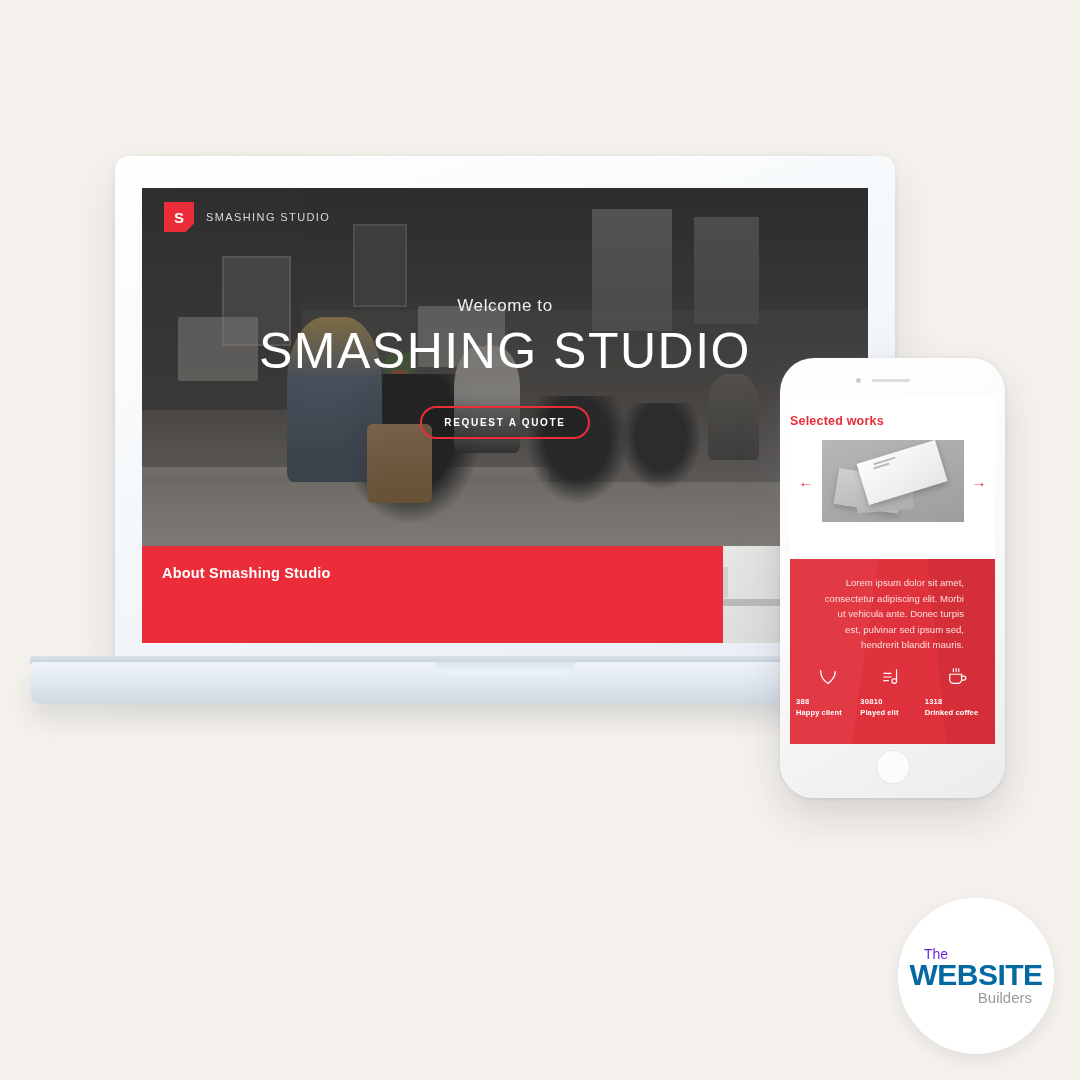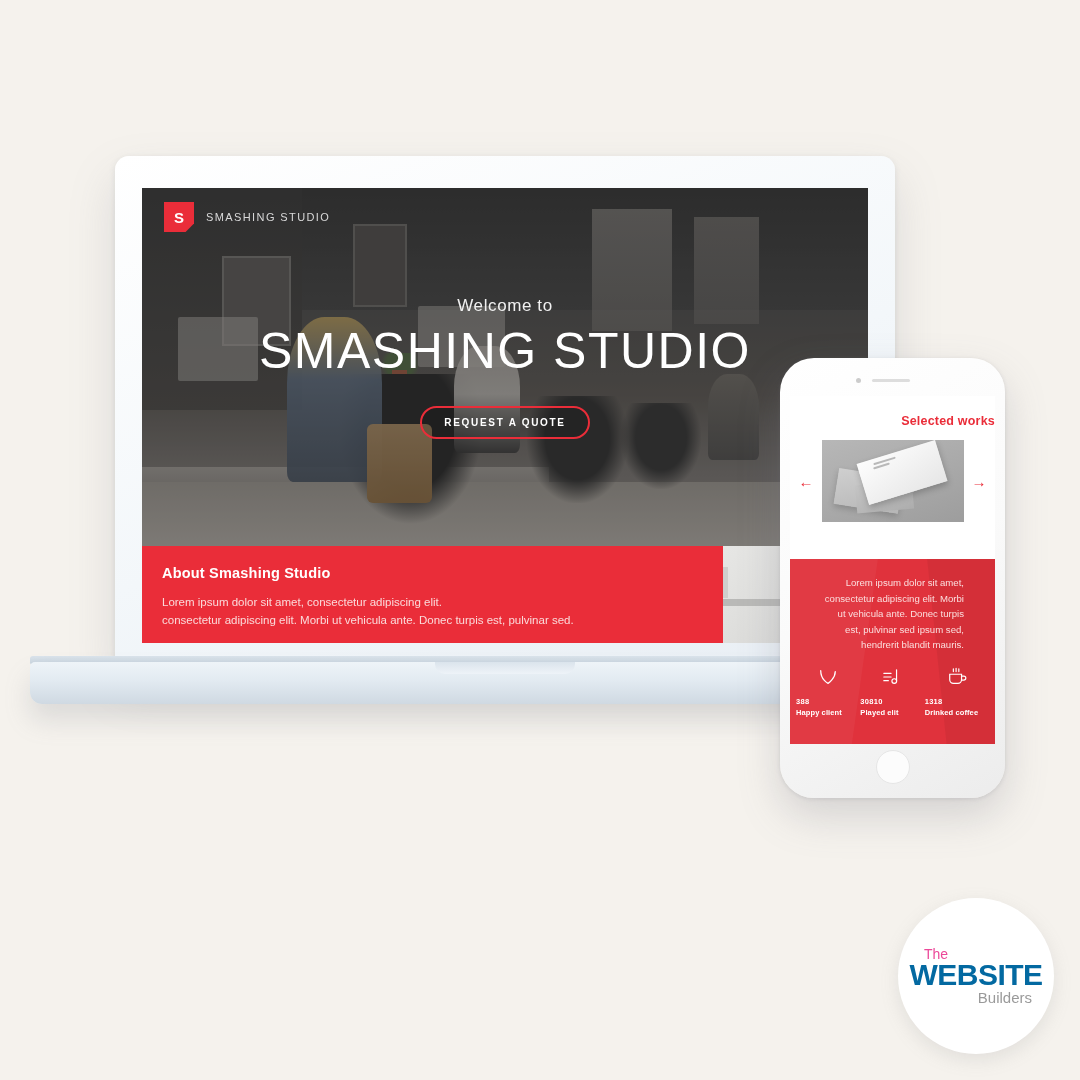--- a/index.html
+++ b/index.html
@@ -124,21 +124,21 @@
     position:absolute;inset:0;border-radius:34px;
     background:linear-gradient(150deg,#ffffff 0%,#fafafa 50%,#ececec 100%);
     box-shadow:0 18px 40px rgba(120,120,130,.26), 0 1px 4px rgba(120,120,130,.20);
   }
   .phone-cam{position:absolute;left:76px;top:20px;width:5px;height:5px;border-radius:50%;background:#ccc;}
   .phone-speaker{position:absolute;left:92px;top:21px;width:38px;height:3px;border-radius:2px;background:#ddd;}
   .phone-home{position:absolute;left:50%;bottom:14px;transform:translateX(-50%);
     width:32px;height:32px;border-radius:50%;border:1px solid #e6e6e6;background:#fcfcfc;}
   .phone-screen{position:absolute;left:10px;top:38px;width:205px;height:348px;background:#fff;overflow:hidden;}
 
-  .works-title{text-align:right;color:#ea2d39;font-size:12.5px;font-weight:700;padding:18px 0 12px;letter-spacing:.2px;}
+  .works-title{text-align:left;color:#ea2d39;font-size:12.5px;font-weight:700;padding:18px 0 12px;letter-spacing:.2px;}
   .carousel{display:flex;align-items:center;justify-content:center;gap:8px;padding:0 6px;}
   .arrow{color:#ea2d39;font-size:15px;line-height:1;user-select:none;}
   .work-thumb{
     width:142px;height:82px;position:relative;overflow:hidden;
     background:linear-gradient(160deg,#b7b7b7 0%,#a9a9a9 55%,#9d9d9d 100%);
   }
   .work-thumb .card-a{position:absolute;left:28%;top:14%;width:58%;height:52%;
     background:linear-gradient(160deg,#fdfdfd,#e6e6e6);transform:rotate(-17deg);box-shadow:0 3px 6px rgba(0,0,0,.22);}
   .work-thumb .card-b{position:absolute;left:10%;top:40%;width:46%;height:44%;
     background:linear-gradient(160deg,#cfcfcf,#b6b6b6);transform:rotate(9deg);box-shadow:0 3px 6px rgba(0,0,0,.18);}
@@ -155,21 +155,21 @@
   .stat-icon{height:22px;display:flex;align-items:center;justify-content:center;margin-bottom:9px;}
   .stat-num{font-size:7.5px;font-weight:700;letter-spacing:.3px;}
   .stat-lbl{font-size:7.5px;font-weight:700;letter-spacing:.1px;margin-top:2px;}
 
   
   .badge{
     position:absolute;left:898px;top:898px;width:156px;height:156px;border-radius:50%;
     background:#fff;box-shadow:0 6px 18px rgba(140,140,140,.18);
     display:flex;flex-direction:column;align-items:center;justify-content:center;
   }
-  .badge-top{font-size:14px;color:#ec4899;align-self:flex-start;margin-left:26px;margin-bottom:-4px;}
+  .badge-top{font-size:14px;color:#6d28d9;align-self:flex-start;margin-left:26px;margin-bottom:-4px;}
   .badge-mid{font-size:30px;font-weight:700;color:#0369a1;letter-spacing:-.5px;}
   .badge-bot{font-size:15px;color:#9a9a9a;align-self:flex-end;margin-right:22px;margin-top:-3px;}
 </style>
 </head>
 <body>
 
 <div class="canvas">
 
   <div class="laptop">
     <div class="laptop-lid"></div>
@@ -214,24 +214,20 @@
         </div>
       </div>
 
       <div class="about-wrap">
         <div class="about-photo">
           <div class="box"></div>
             <div class="shelf"></div>
         </div>
         <div class="about-band">
           <div class="about-h">About Smashing Studio</div>
-          <div class="about-p">
-            <div>Lorem ipsum dolor sit amet, consectetur adipiscing elit.</div>
-            <div>consectetur adipiscing elit. Morbi ut vehicula ante. Donec turpis est, pulvinar sed.</div>
-          </div>
         </div>
       </div>
 
     </div>
 
     <div class="laptop-hinge"></div>
     <div class="laptop-base"></div>
   </div>
 
   <div class="phone">

